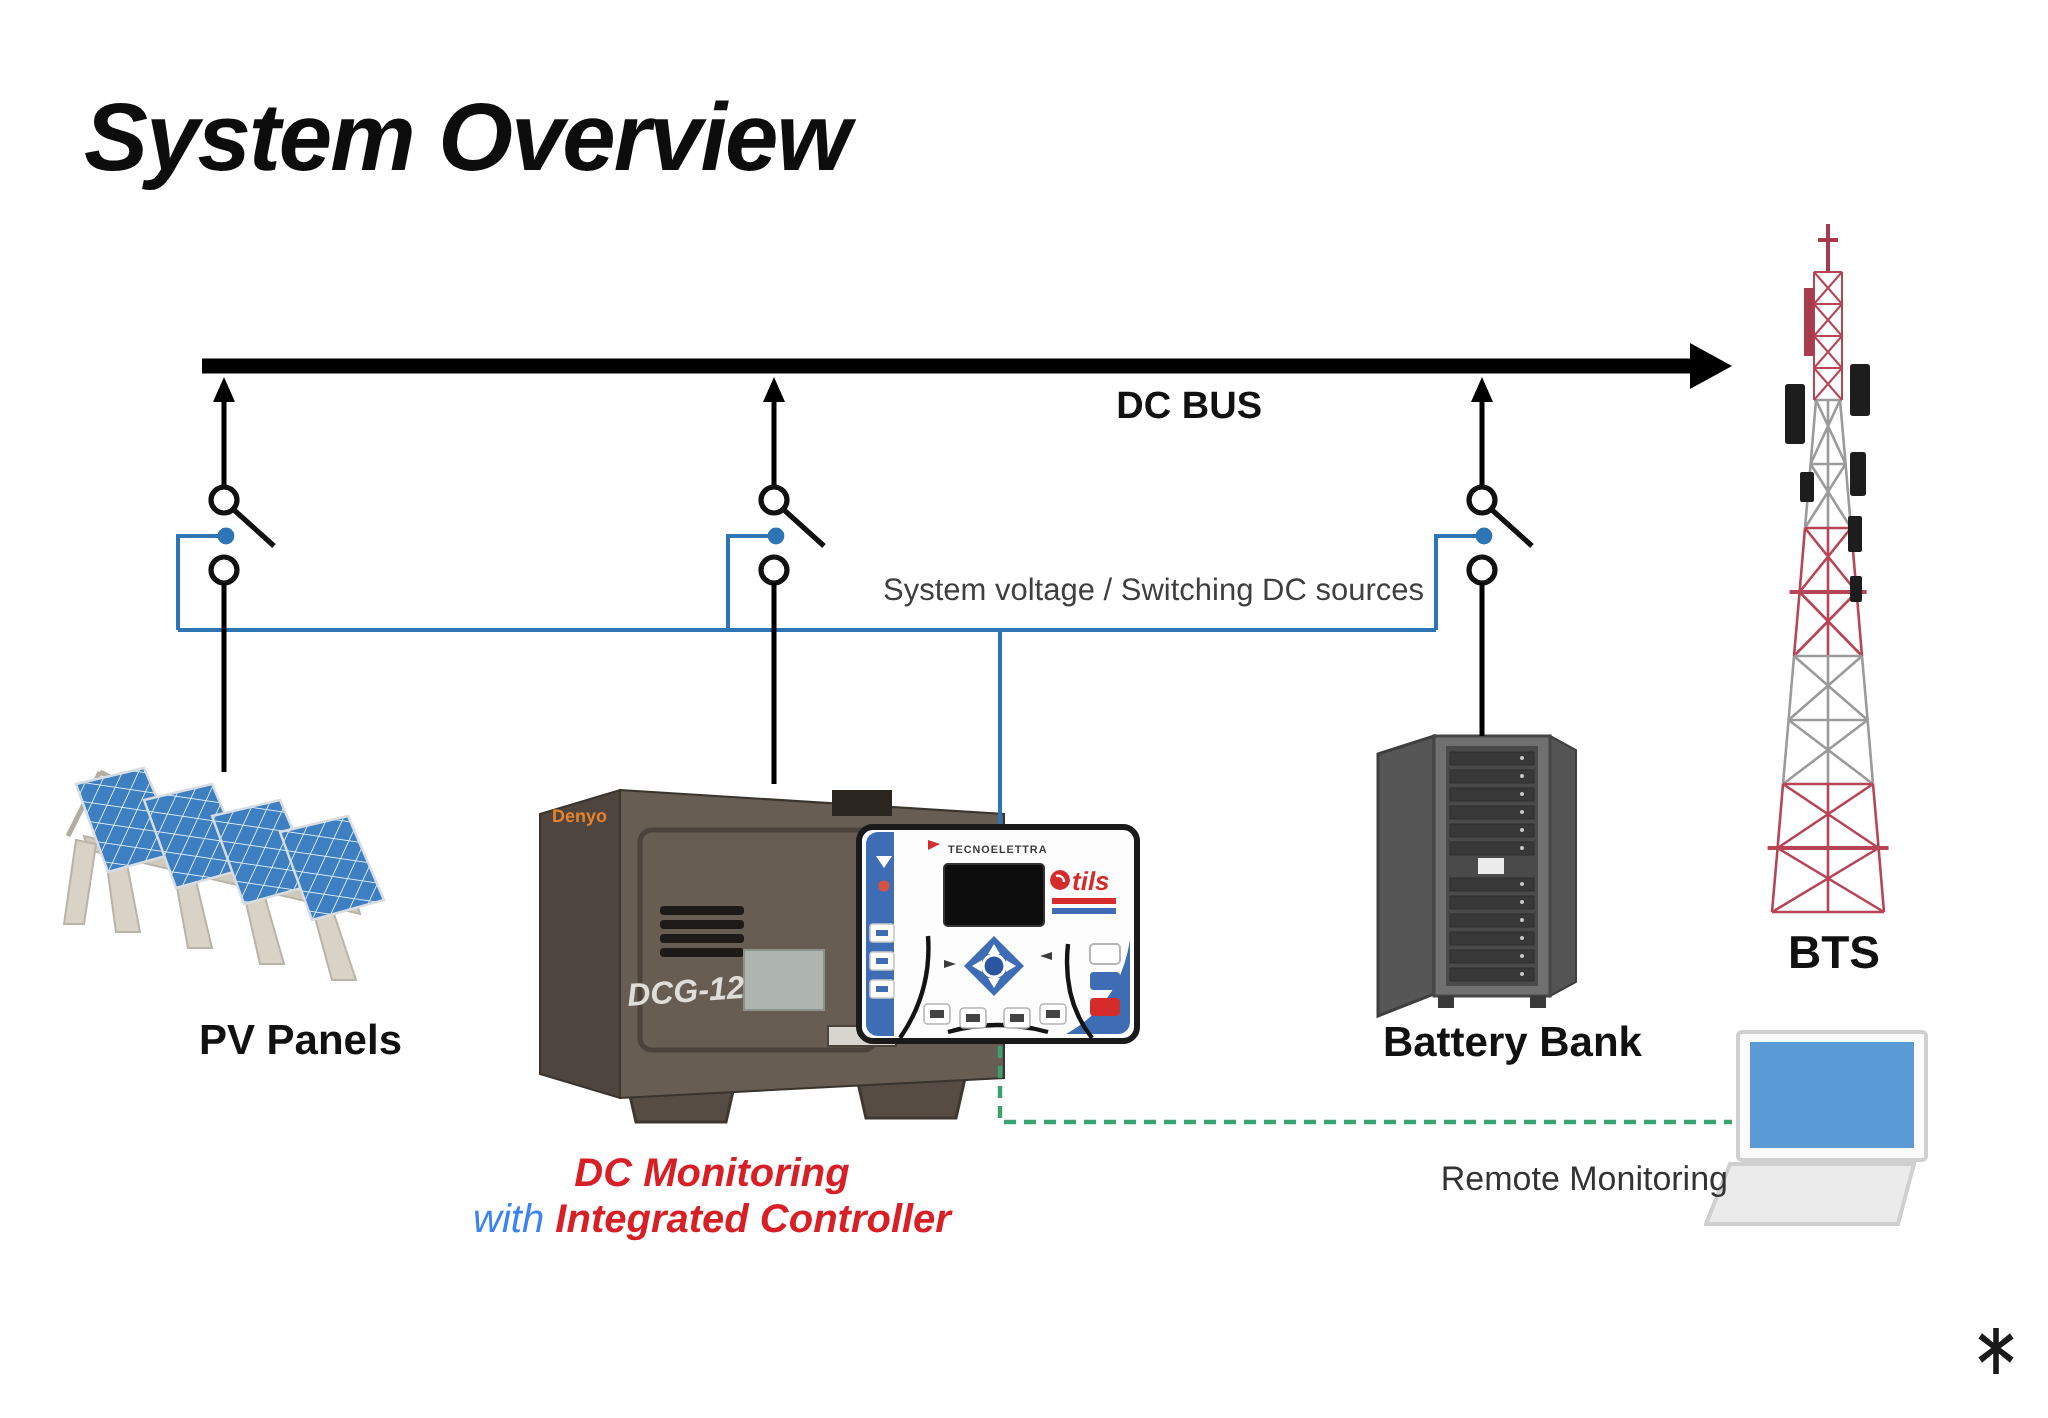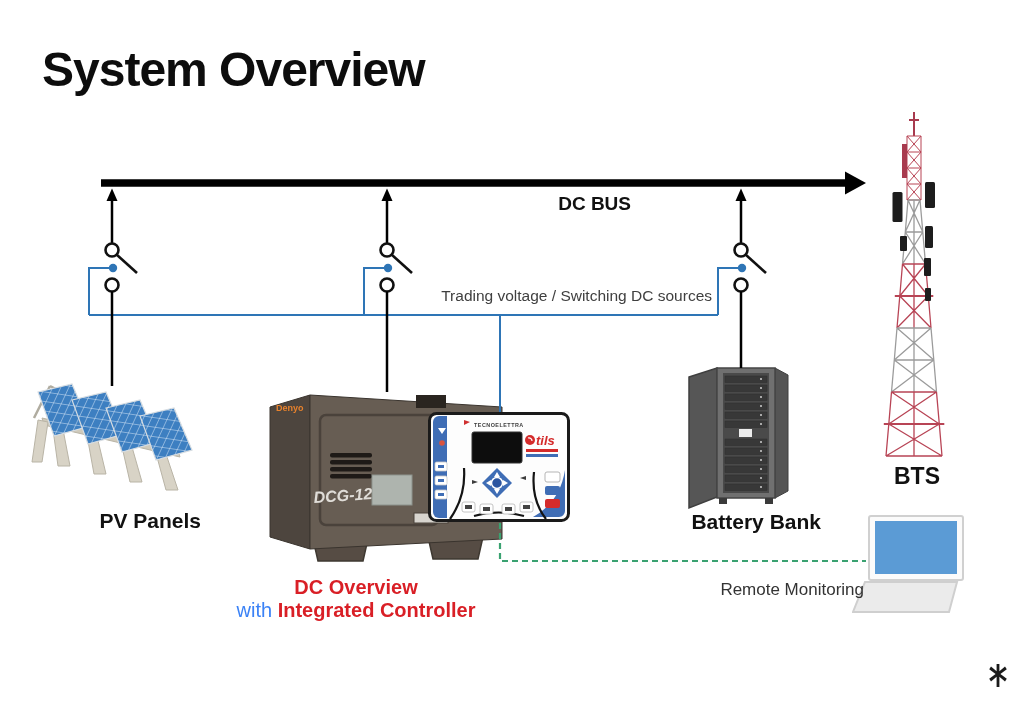--- a/index.html
+++ b/index.html
@@ -1,18 +1,18 @@
 <!DOCTYPE html>
 <html><head>
 <meta charset="utf-8">
 <style>
   html,body{margin:0;padding:0;background:#fff;}
   #canvas{position:relative;width:1024px;height:709px;background:#ffffff;overflow:hidden;
           font-family:"Liberation Sans",sans-serif;}
-  .abs{position:absolute;}
+  .abs{position:absolute;font-style:italic;}
   #title{left:42px;top:42px;font-size:48px;font-weight:900;letter-spacing:-1px;color:#0d0d0d;z-index:6;}
   .label{position:absolute;font-weight:700;color:#111;text-align:right;z-index:6;}
   #bus-label{left:519px;top:193px;width:112px;font-size:19px;}
   #sensing-label{left:400px;top:287px;width:312px;font-size:15.5px;font-weight:400;color:#3f3f3f;}
   #pv-label{left:41px;top:509px;width:160px;font-size:21px;}
   #battery-label{left:661px;top:510px;width:160px;font-size:21px;}
   #bts-label{left:840px;top:463px;width:100px;font-size:23px;}
   #remote-label{left:664px;top:564px;width:200px;font-size:17px;font-weight:400;color:#333;margin-top:16px;}
   #gen-label{left:206px;top:576px;width:300px;font-size:20px;line-height:23px;z-index:6;text-align:center;}
   .red-strong{color:#d91f26;font-weight:700;}
@@ -283,28 +283,28 @@
     </g>
 
     <rect x="117" y="60" width="15" height="10" rx="2" fill="#fff" stroke="#b5b5b5"></rect>
     <rect x="117" y="74" width="15" height="9" rx="2" fill="#3f6db5"></rect>
     <rect x="117" y="87" width="15" height="9" rx="2" fill="#d42b2b"></rect>
 
     <path d="M44 68 l6 2 -6 2 z M98 64 l-6 2 6 2 z" fill="#3c3c3c"></path>
   </svg>
 
   <div id="bus-label" class="label">DC BUS</div>
-  <div id="sensing-label" class="label">Trading voltage / Switching DC sources</div>
+  <div id="sensing-label" class="label">System voltage / Switching DC sources</div>
   <div id="battery-label" class="label">Battery Bank</div>
   <div id="pv-label" class="label">PV Panels</div>
   <div id="bts-label" class="label">BTS</div>
   <div id="remote-label" class="label">Remote Monitoring</div>
 
   <div id="gen-label" class="abs">
-    <div><span class="red-strong">DC Overview</span></div>
+    <div><span class="red-strong">DC Monitoring</span></div>
     <div>
       <span class="black-normal">with</span>
       <span class="red-strong">Integrated Controller</span>
     </div>
   </div>
 
   <div id="footer">
     <svg width="24" height="26" viewBox="0 0 24 26">
       <path d="M10.6 1 h2.8 v7.2 l5.6 -4.6 1.8 2.6 -6.4 4.8 6.4 4.8 -1.8 2.6 -5.6 -4.6 v10.2 h-2.8 v-10.2 l-5.6 4.6 -1.8 -2.6 6.4 -4.8 -6.4 -4.8 1.8 -2.6 5.6 4.6 z" fill="#1a1a1a"></path>
     </svg>

